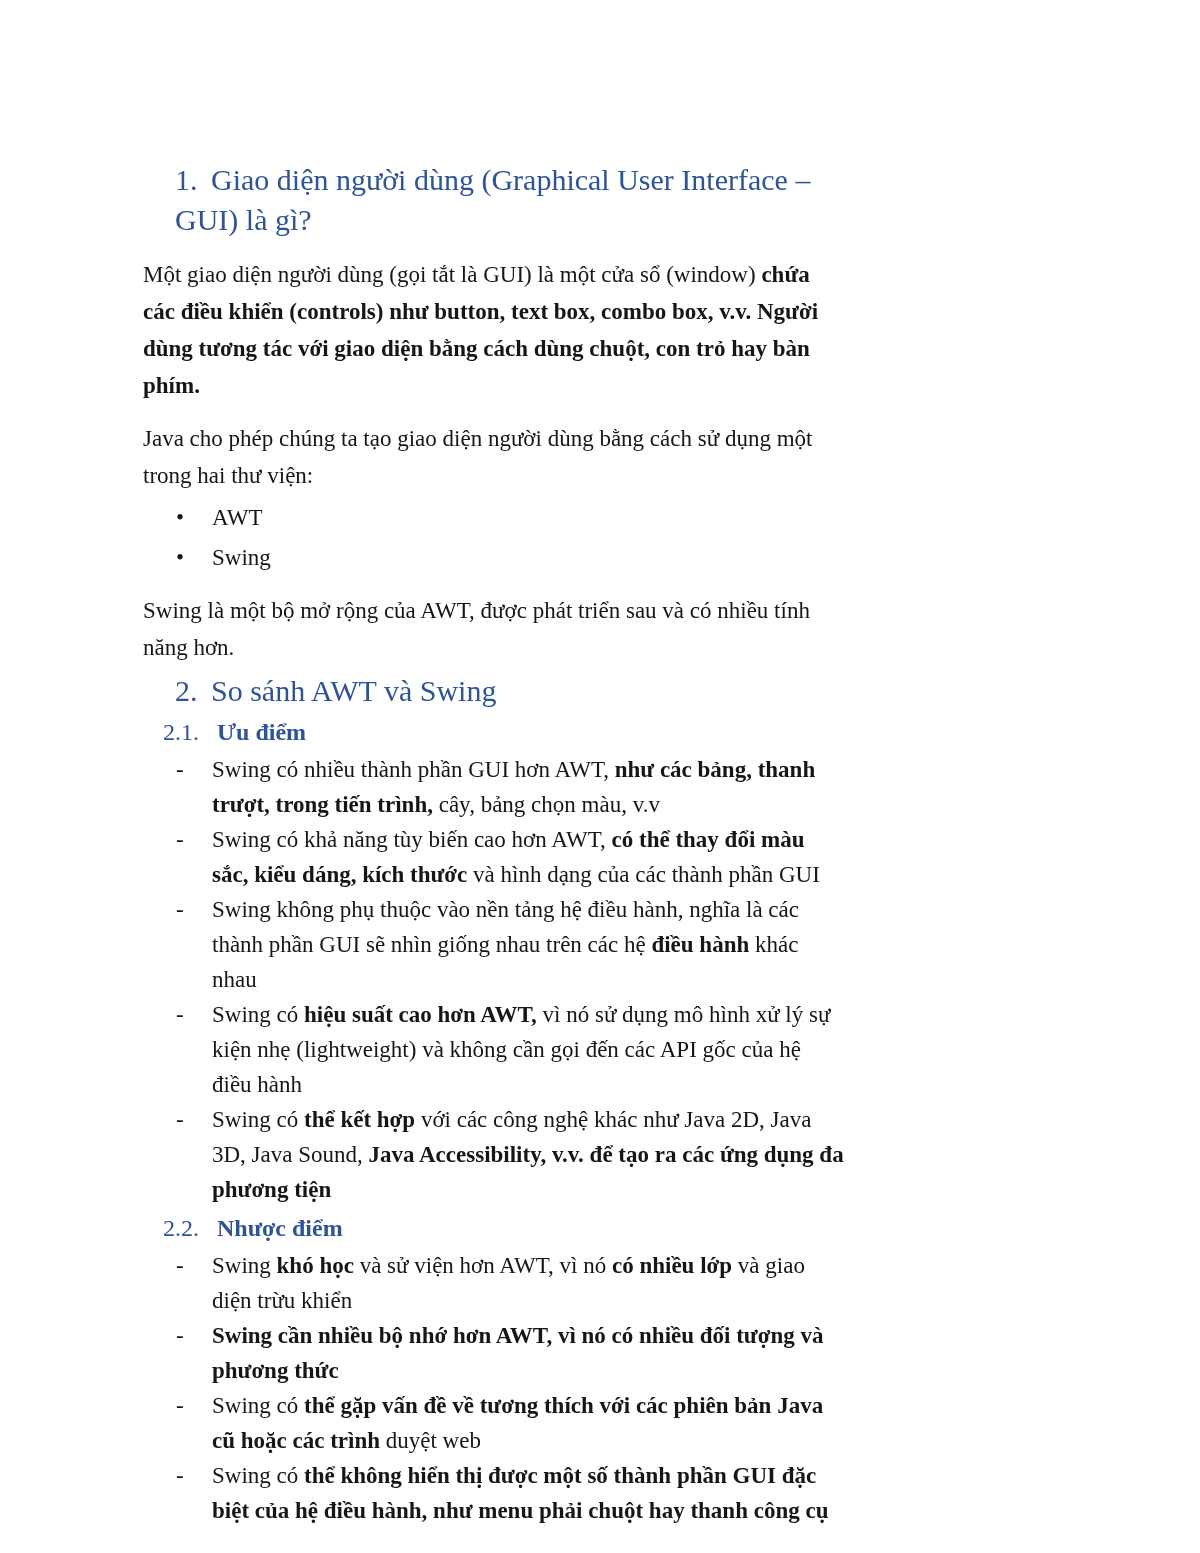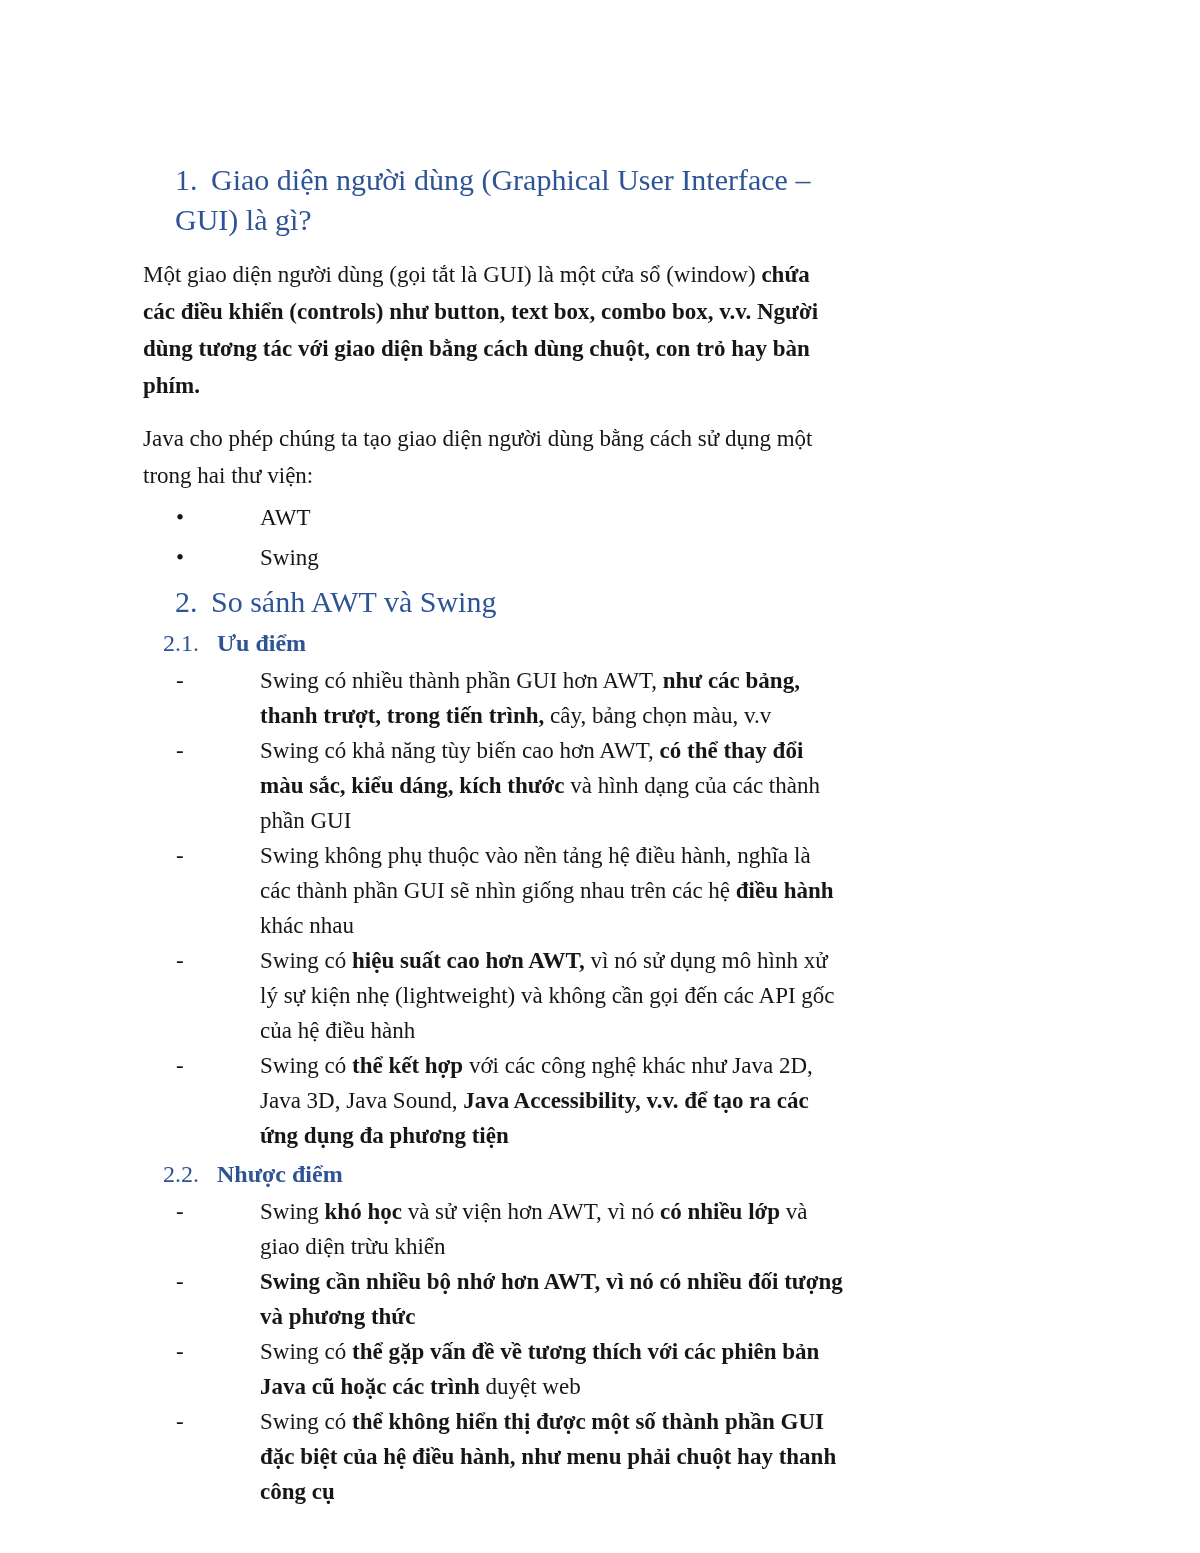--- a/index.html
+++ b/index.html
@@ -46,40 +46,41 @@
     line-height:37px;
     margin:16px 0 5px 0;
   }
   .run.bold{font-weight:700;}
   
   .blist{margin:2px 0 6px 0;}
   .blist .li{display:flex;font-size:23px;line-height:37px;margin-bottom:3px;}
   .dlist{margin:0 0 6px 0;}
   .dlist .li{display:flex;font-size:23px;line-height:35px;}
   .li .marker{flex:none;width:36px;margin-left:33px;}
-  .li .content{flex:1;margin-left:48px;}
+  .li .content{flex:1;}
 </style>
 </head>
 <body>
 
 <div class="page">
   <div id="doc">
       <div class="h-main"><span class="hnum">1.</span><span class="htext">Giao diện người dùng (Graphical User Interface – GUI) là gì?</span></div>
       <div class="para"><span class="run">Một giao diện người dùng (gọi tắt là GUI) là một cửa sổ (window) </span><span class="run bold">chứa các điều khiển (controls) như button, text box, combo box, v.v. Người dùng tương tác với giao diện bằng cách dùng chuột, con trỏ hay bàn phím.</span></div>
       <div class="para"><span class="run">Java cho phép chúng ta tạo giao diện người dùng bằng cách sử dụng một trong hai thư viện:</span></div>
       <div class="blist">
         <div class="li">
           <span class="marker">•</span>
           <span class="content">AWT</span>
         </div>
         <div class="li">
           <span class="marker">•</span>
           <span class="content">Swing</span>
         </div>
       </div>
+      <div class="para"><span class="run">Swing là một bộ mở rộng của AWT, được phát triển sau và có nhiều tính năng hơn.</span></div>
       <div class="h-main h2"><span class="hnum">2.</span><span class="htext">So sánh AWT và Swing</span></div>
       <div class="h-sub"><span class="hnum">2.1.</span><span class="htext">Ưu điểm</span></div>
       <div class="dlist">
         <div class="li">
           <span class="marker">-</span>
           <span class="content"><span class="run">Swing có nhiều thành phần GUI hơn AWT, </span><span class="run bold">như các bảng, thanh trượt, trong tiến trình,</span><span class="run"> cây, bảng chọn màu, v.v</span></span>
         </div>
         <div class="li">
           <span class="marker">-</span>
           <span class="content"><span class="run">Swing có khả năng tùy biến cao hơn AWT, </span><span class="run bold">có thể thay đổi màu sắc, kiểu dáng, kích thước</span><span class="run"> và hình dạng của các thành phần GUI</span></span>

